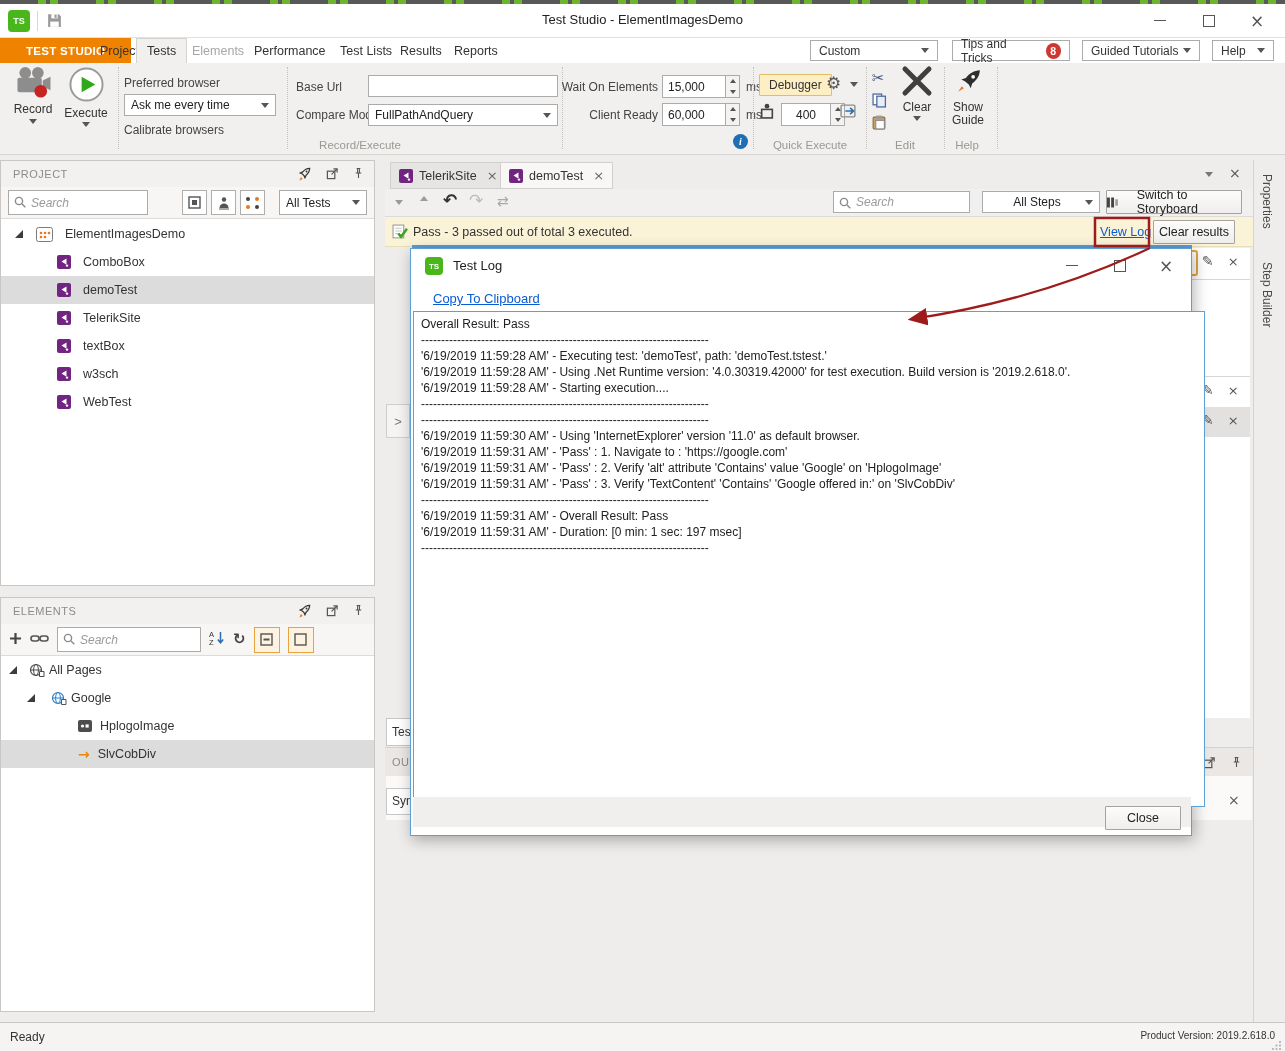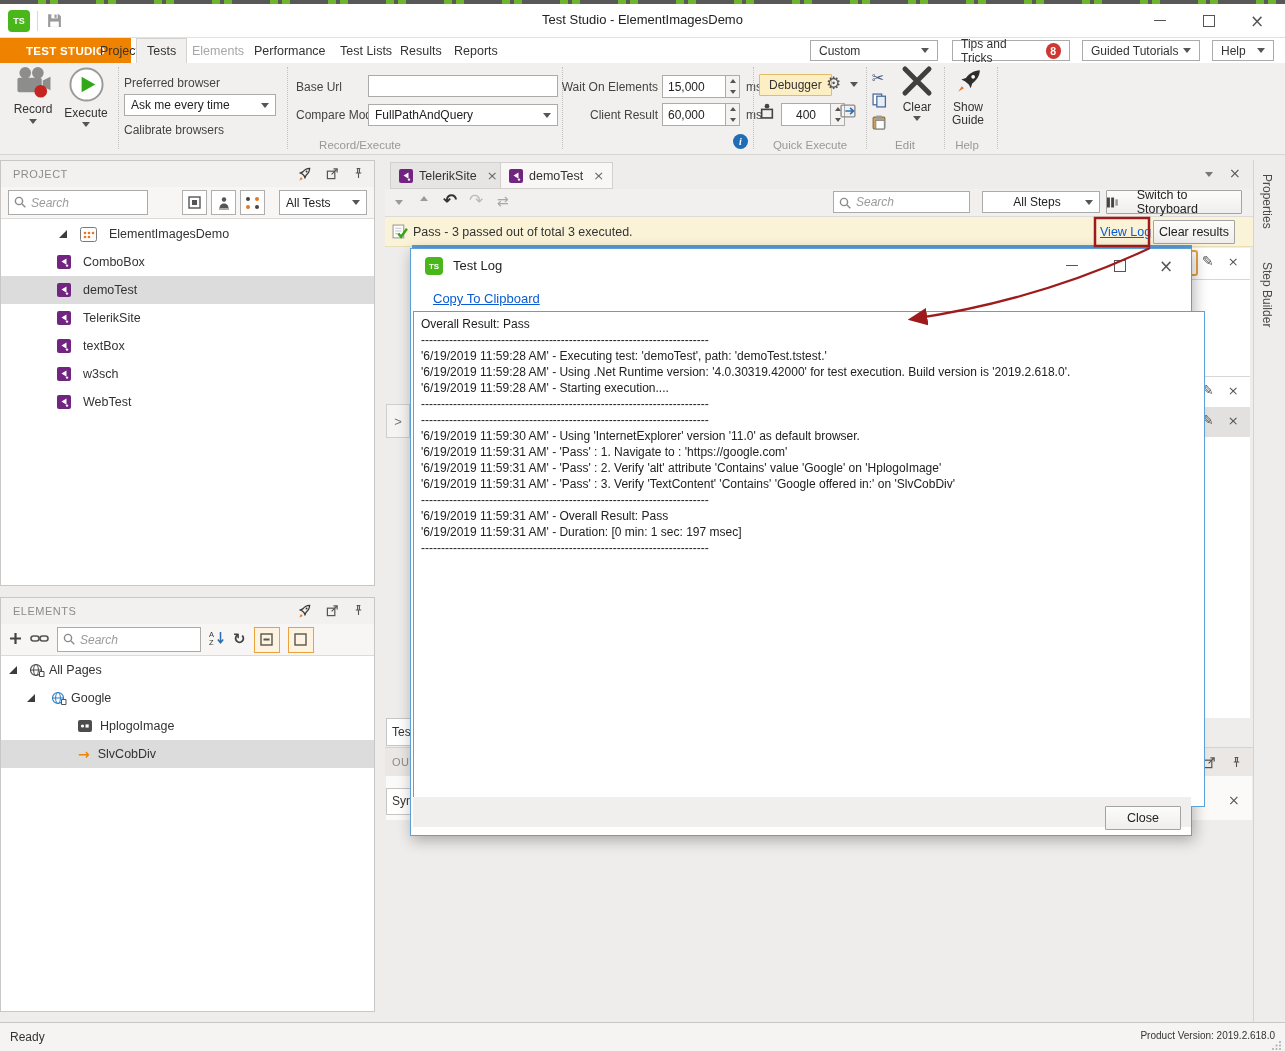--- a/index.html
+++ b/index.html
@@ -194,21 +194,21 @@
 
     <div class="abs rlabel" style="left:560px;top:17px;width:98px;text-align:right;">Wait On Elements</div>
     <div class="abs flex" style="left:662px;top:12px;">
       <div class="spinbox" style="width:52px;">15,000</div>
       <div class="spincol">
           <div class="spin-up"></div>
           <div class="spin-dn"></div>
         </div>
       <span class="rlabel" style="margin-left:6px;">ms</span>
     </div>
-    <div class="abs rlabel" style="left:560px;top:45px;width:98px;text-align:right;">Client Result</div>
+    <div class="abs rlabel" style="left:560px;top:45px;width:98px;text-align:right;">Client Ready</div>
     <div class="abs flex" style="left:662px;top:40px;">
       <div class="spinbox" style="width:52px;">60,000</div>
       <div class="spincol">
           <div class="spin-up"></div>
           <div class="spin-dn"></div>
         </div>
       <span class="rlabel" style="margin-left:6px;">ms</span>
     </div>
     <div class="abs info-circle" style="left:733px;top:71px;">i</div>
     <div class="rsep" style="left:753px;"></div>
@@ -332,21 +332,21 @@
             <circle cx="3" cy="11" r="2" fill="#e87722"></circle>
             <circle cx="12" cy="11" r="2" fill="#444"></circle>
           </svg>
       </div>
       <div class="combo" style="width:74px;height:23px;margin-left:10px;">
         <span>All Tests</span>
           <span class="caret"></span>
       </div>
     </div>
 
-    <div class="treerow" style="top:59px;margin-left:44px;">
+    <div class="treerow" style="top:59px;">
       <div class="exp" style="margin-left:14px;"></div>
       <svg style="margin-left:13px;" width="17" height="15" viewBox="0 0 17 15">
           <rect x="0.5" y="0.5" width="16" height="14" rx="2" fill="#fdfdfd" stroke="#7a7a7a"></rect>
           <g fill="#e87722">
             <circle cx="5" cy="6" r="1.3"></circle>
             <circle cx="9" cy="6" r="1.3"></circle>
             <circle cx="13" cy="6" r="1.3"></circle>
             <circle cx="5" cy="10" r="1.3"></circle>
             <circle cx="9" cy="10" r="1.3"></circle>
           </g>

